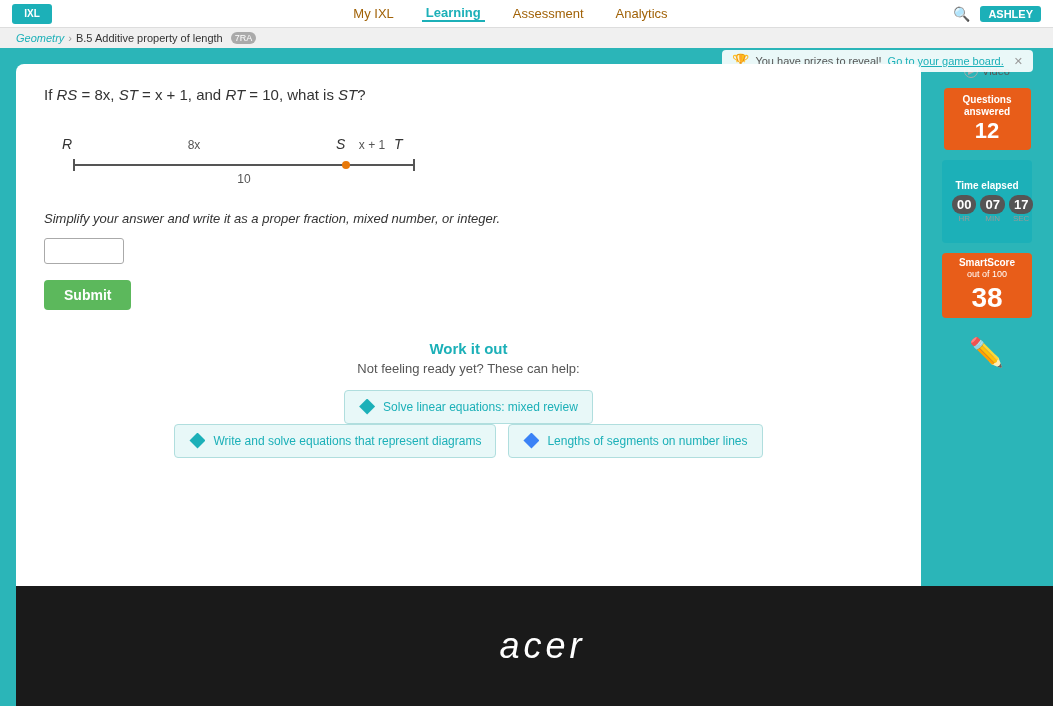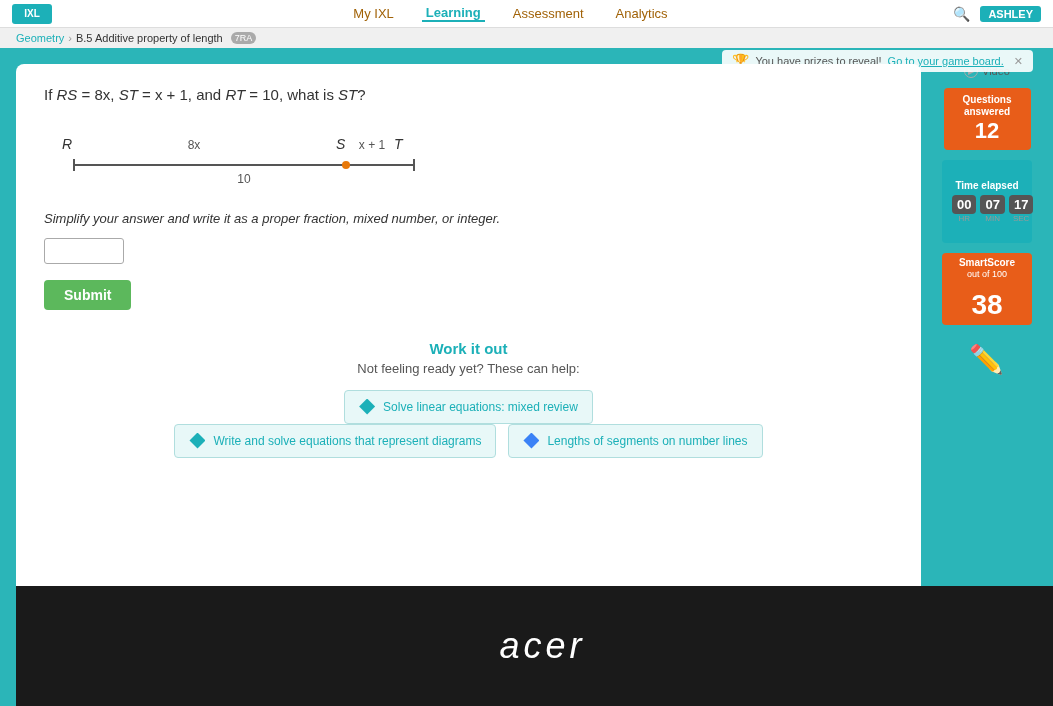--- a/index.html
+++ b/index.html
@@ -79,21 +79,21 @@
     .breadcrumb-bar {
       background: #f0f0f0;
       padding: 4px 16px;
       font-size: 11px;
       color: #666;
       display: flex;
       align-items: center;
       gap: 4px;
     }
     .breadcrumb-separator { color: #999; }
-    .breadcrumb-link { color: #1cb0b8; cursor: pointer; }
+    .breadcrumb-link { color: #1cb0b8; cursor: pointer; font-style: italic; }
     .breadcrumb-current { color: #333; }
     .grade-badge {
       background: #aaa;
       color: #fff;
       font-size: 9px;
       padding: 1px 4px;
       border-radius: 6px;
       margin-left: 4px;
     }
 
@@ -283,21 +283,21 @@
       gap: 4px;
       align-items: center;
       margin-top: 4px;
     }
     .timer-segment {
       background: #555;
       color: #fff;
       font-size: 13px;
       font-weight: bold;
       padding: 2px 5px;
-      border-radius: 4px;
+      border-radius: 9px;
       min-width: 22px;
       text-align: center;
     }
     .timer-label {
       font-size: 8px;
       color: #999;
       text-align: center;
     }
     .timer-group {
       display: flex;
@@ -308,21 +308,21 @@
     .smart-score-box {
       background: #e85d19;
       color: #fff;
       border-radius: 4px;
       text-align: center;
       padding: 4px 10px;
       width: 90px;
     }
     .ss-label { font-size: 10px; font-weight: bold; line-height: 1.2; }
     .ss-sublabel { font-size: 9px; }
-    .ss-number { font-size: 28px; font-weight: bold; margin-top: 10px; }
+    .ss-number { font-size: 28px; font-weight: bold; margin-top: 3px; }
 
     .pencil-icon {
       font-size: 28px;
       color: #1cb0b8;
       margin-top: 8px;
     }
 
     
     .bottom-bar {
       position: absolute;

